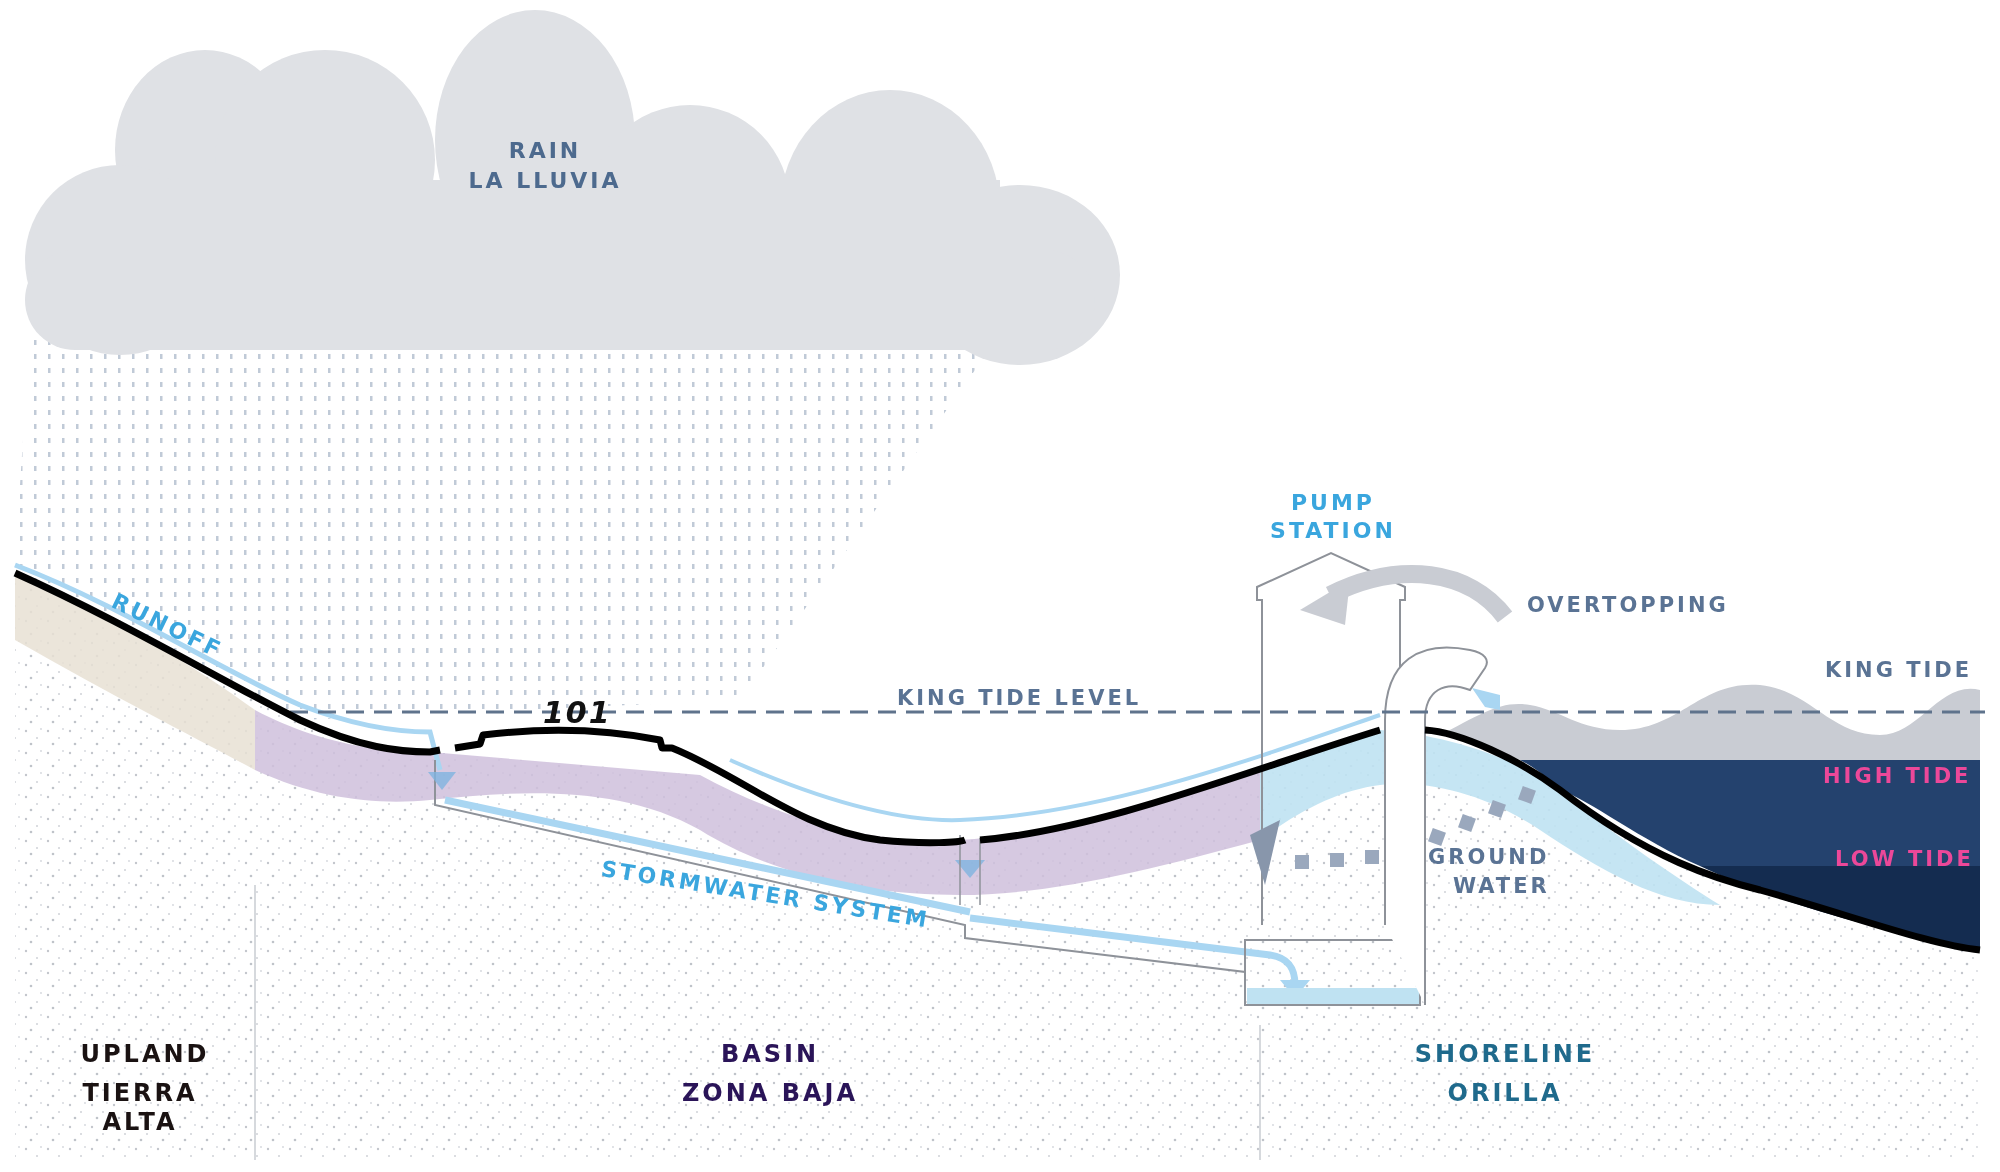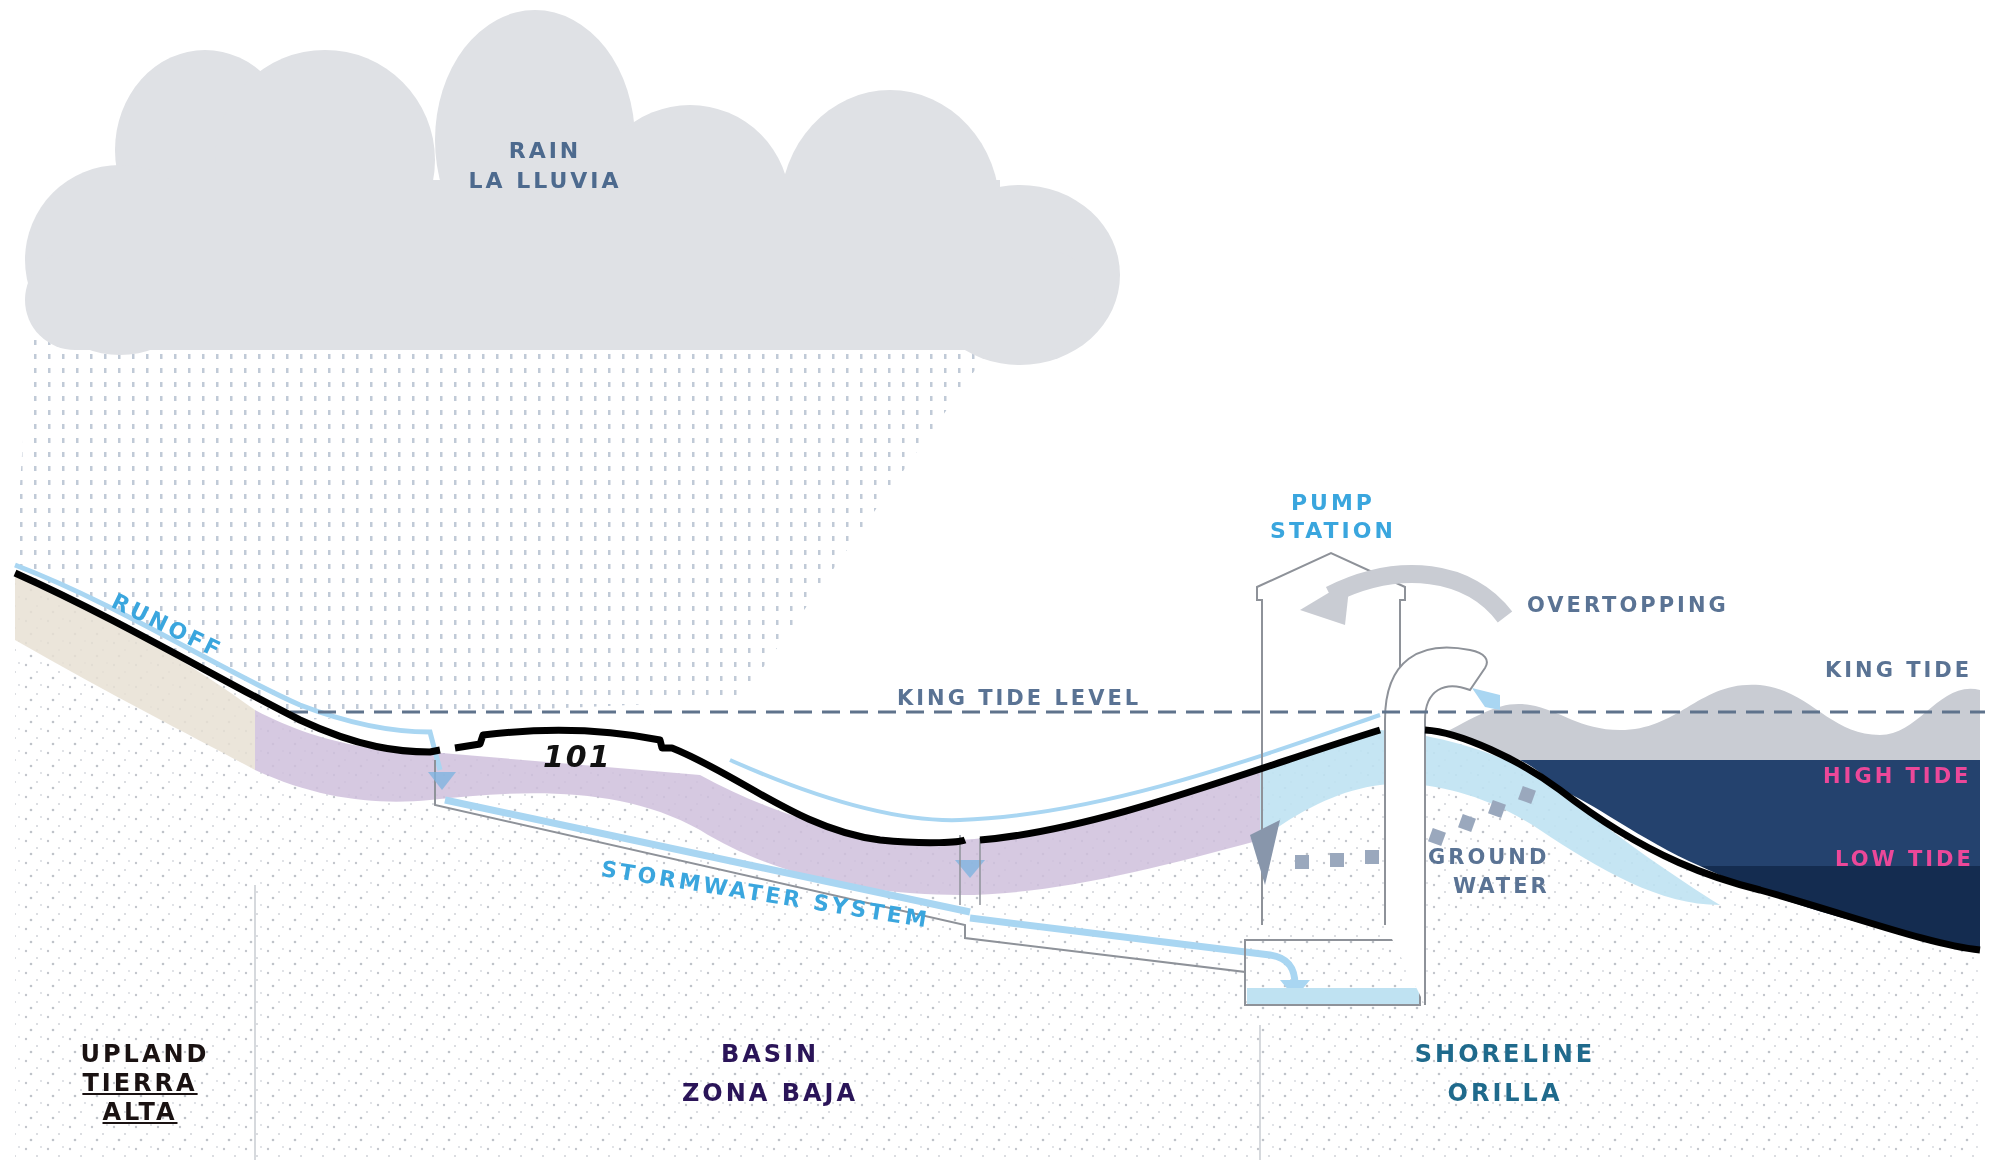--- a/index.html
+++ b/index.html
@@ -5,21 +5,21 @@
   html,body{margin:0;padding:0;background:#ffffff;}
   body{width:2000px;height:1172px;overflow:hidden;position:relative;font-family:"DejaVu Sans","Liberation Sans",sans-serif;}
   #stage{position:absolute;left:0;top:0;width:2000px;height:1172px;}
   svg{position:absolute;left:0;top:0;}
   .lbl{position:absolute;font-family:"DejaVu Sans","Liberation Sans",sans-serif;font-weight:bold;letter-spacing:3px;white-space:nowrap;line-height:1;}
   .cloud-lbl{color:#4d6a8e;font-size:22px;text-align:center;}
   .blue-lbl{color:#3aa6de;font-size:22px;}
   .slate-lbl{color:#5a7394;font-size:21px;}
   .white-lbl{color:#ec4899;font-size:21px;}
   .zone{position:absolute;font-family:"DejaVu Sans","Liberation Sans",sans-serif;font-weight:bold;font-size:24px;letter-spacing:3px;text-align:center;line-height:1.2;}
-  .hwy{position:absolute;font-family:"DejaVu Sans","Liberation Sans",sans-serif;font-weight:bold;font-style:italic;font-size:30px;color:#111;letter-spacing:2px;margin-top:44px;}
+  .hwy{position:absolute;font-family:"DejaVu Sans","Liberation Sans",sans-serif;font-weight:bold;font-style:italic;font-size:30px;color:#111;letter-spacing:2px;}
 </style>
 </head>
 <body>
 
 <div id="stage">
 
   <svg width="2000" height="1172" viewBox="0 0 2000 1172">
     <defs>
       <pattern id="rain" width="14" height="14" patternUnits="userSpaceOnUse">
         <rect x="6" y="4" width="2.5" height="5" fill="#b9c4d2"></rect>
@@ -127,21 +127,21 @@
 
   <div class="lbl slate-lbl" style="left:1428px;top:847px;">GROUND</div>
   <div class="lbl slate-lbl" style="left:1428px;top:876px;margin-left:25px;">WATER</div>
 
   <div class="lbl slate-lbl" style="left:1825px;top:660px;">KING TIDE</div>
   <div class="lbl white-lbl" style="left:1823px;top:766px;">HIGH TIDE</div>
   <div class="lbl white-lbl" style="left:1835px;top:842px;margin-top:7px;">LOW TIDE</div>
 
   <div class="zone" style="left:40px;top:1040px;width:210px;color:#1a1212;">
     <div>UPLAND</div>
-    <div style="width:130px;margin-left:35px;white-space:normal;text-decoration:underline;">TIERRA ALTA</div>
+    <div style="margin-top:10px;width:130px;margin-left:35px;white-space:normal;">TIERRA ALTA</div>
   </div>
   <div class="zone" style="left:580px;top:1040px;width:380px;color:#2a1458;">
     <div>BASIN</div>
     <div style="margin-top:10px;">ZONA BAJA</div>
   </div>
   <div class="zone" style="left:1350px;top:1040px;width:310px;color:#1f6a8c;">
     <div>SHORELINE</div>
     <div style="margin-top:10px;">ORILLA</div>
   </div>
 

